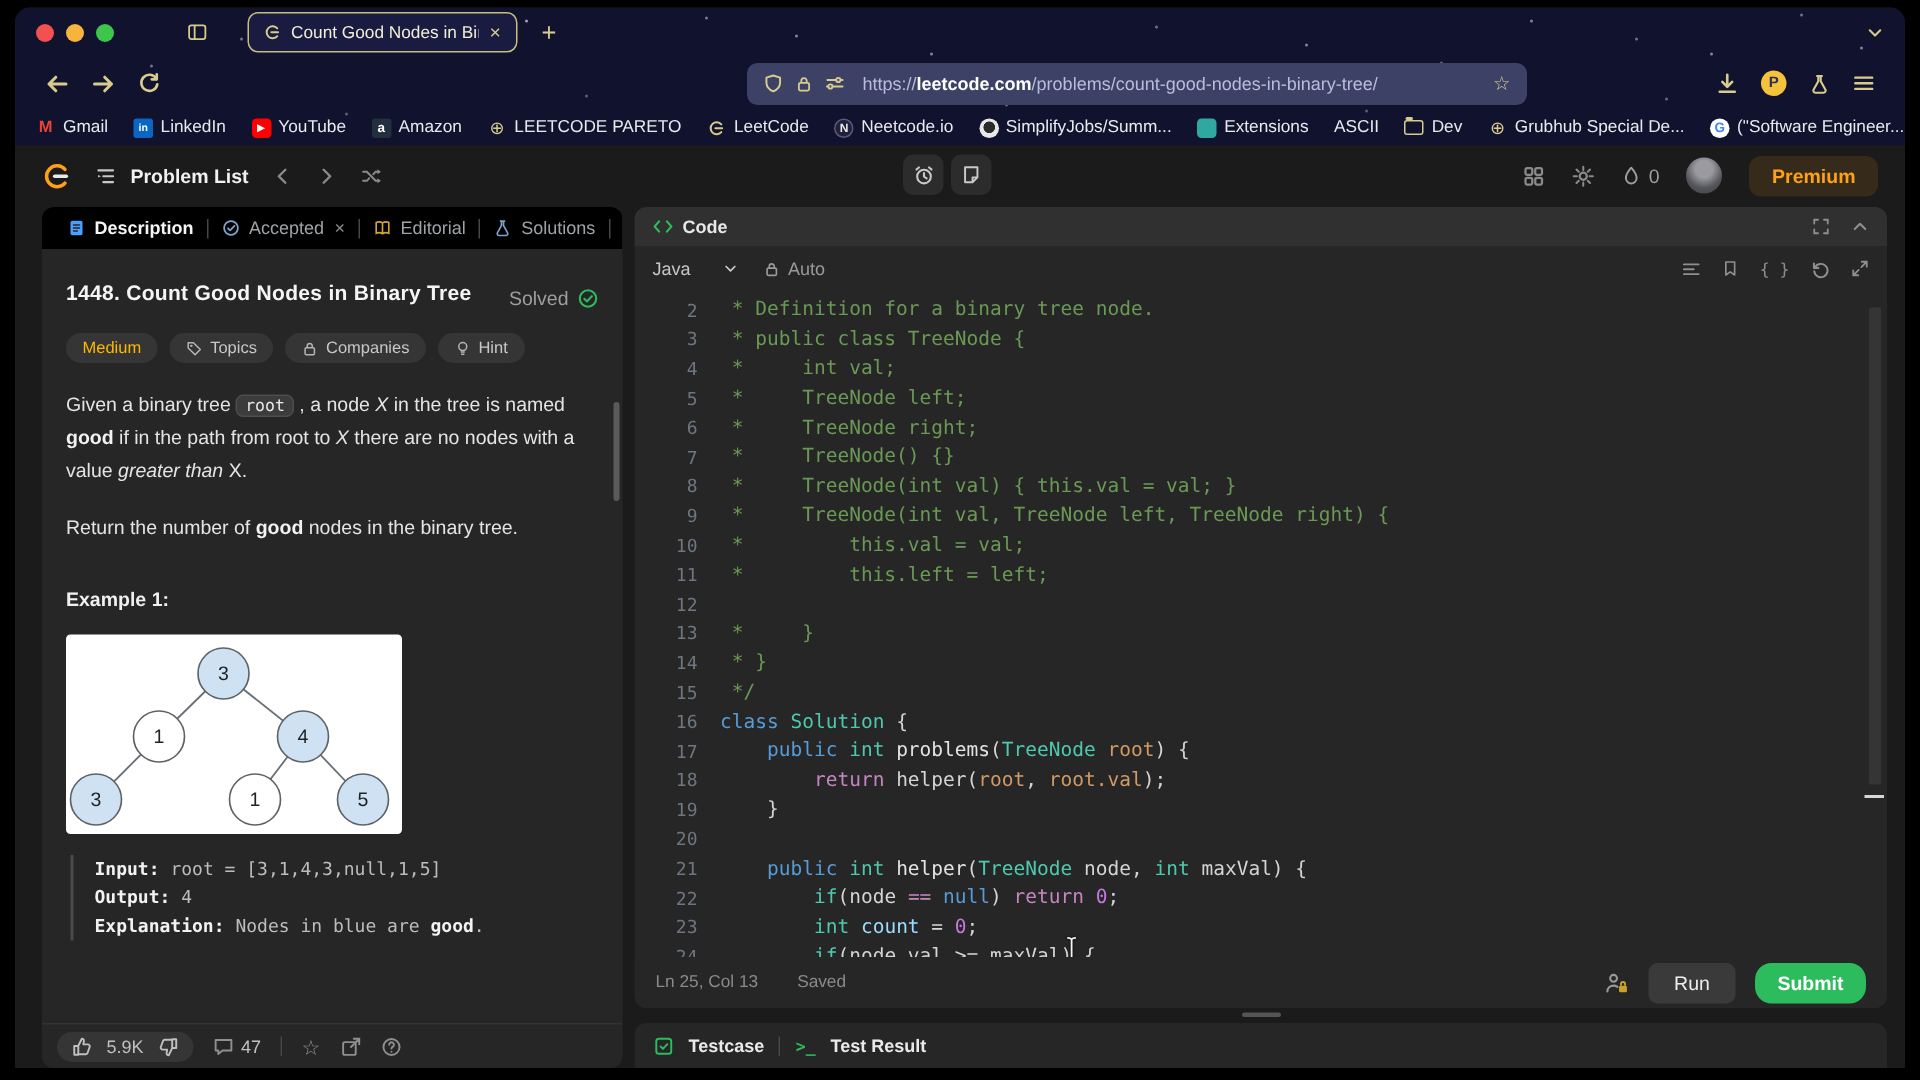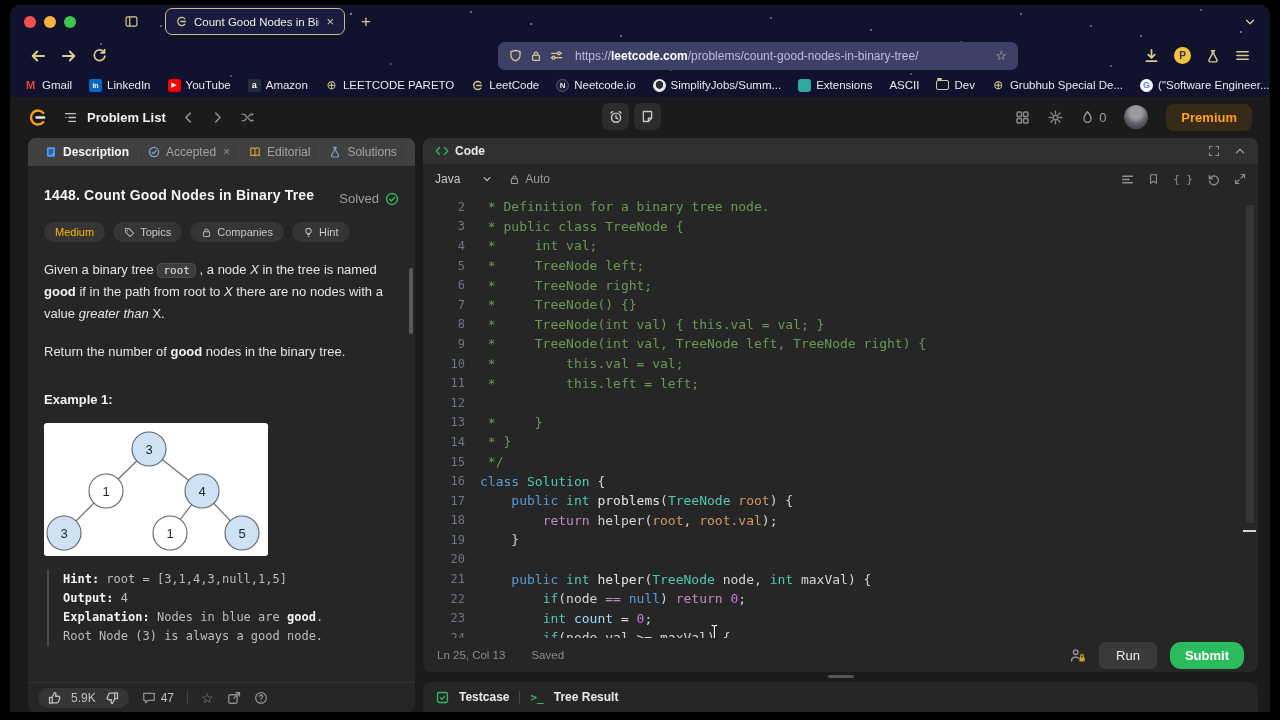--- a/index.html
+++ b/index.html
@@ -49,21 +49,21 @@
   .hdr-ic{color:#8a8a8a}
   .tool-group{position:absolute;left:592px;top:6px;display:flex;gap:5px}
   .tool-btn{width:27px;height:27px;background:rgba(255,255,255,.08);border-radius:7px;display:flex;align-items:center;justify-content:center;color:#c8c8c8}
   .hdr-right{margin-left:auto;display:flex;align-items:center;gap:18px}
   .streak{display:flex;align-items:center;gap:5px;color:#9e9e9e;font-size:13px}
   .avatar{width:24px;height:24px;border-radius:50%;background:radial-gradient(circle at 50% 32%,#9a9aa0 0 28%,#55555c 62%,#3c3c42 100%)}
   .premium{background:rgba(255,161,22,.12);color:var(--lc-orange);font-size:13px;font-weight:600;padding:6px 15px;border-radius:8px}
   .panels{position:absolute;left:18px;right:12px;top:41px;bottom:0;display:flex;gap:8px}
   
   .left-panel{width:387px;flex:none;background:#262626;border-radius:8px 8px 8px 8px;display:flex;flex-direction:column;overflow:hidden;position:relative}
-  .ptabs{height:28px;background:#404040;display:flex;align-items:center;padding:0 8px;font-size:12px;color:#9fa3a7;flex:none}
+  .ptabs{height:28px;background:#000000;display:flex;align-items:center;padding:0 8px;font-size:12px;color:#9fa3a7;flex:none}
   .ptab{display:flex;align-items:center;gap:6px;padding:0 9px}
   .ptab.active{color:#f5f5f5;font-weight:700}
   .ptab-x{color:#8a8a8a;margin-left:1px;font-size:12px}
   .tab-div{width:1px;height:13px;background:#474747;flex:none}
   .ic-doc{color:#4a9eff}.ic-check-circle{color:#7fa3c9}.ic-book{color:#d4a23c}.ic-flask{color:#7fa3c9}
   .pcontent{flex:1;overflow:hidden;padding:20px 16px 0;position:relative}
   .title-row{display:flex;align-items:flex-start;gap:10px}
   .ptitle{font-size:14px;font-weight:700;color:#f5f5f5;line-height:1.35;flex:1;letter-spacing:.2px}
   .solved{display:flex;align-items:center;gap:6px;color:#9e9e9e;font-size:13px;margin-top:5px;flex:none}
   .solved-ic{color:var(--lc-green)}
@@ -452,24 +452,23 @@
                   <text x="158" y="72.5" text-anchor="middle" font-size="13" font-family="Liberation Sans, sans-serif" fill="#1f2328">4</text>
                   <circle cx="20" cy="110" r="17" fill="#cfe2f3" stroke="#5f6368" stroke-width="1.1"></circle>
                   <text x="20" y="114.5" text-anchor="middle" font-size="13" font-family="Liberation Sans, sans-serif" fill="#1f2328">3</text>
                   <circle cx="126" cy="110" r="17" fill="#ffffff" stroke="#5f6368" stroke-width="1.1"></circle>
                   <text x="126" y="114.5" text-anchor="middle" font-size="13" font-family="Liberation Sans, sans-serif" fill="#1f2328">1</text>
                   <circle cx="198" cy="110" r="17" fill="#cfe2f3" stroke="#5f6368" stroke-width="1.1"></circle>
                   <text x="198" y="114.5" text-anchor="middle" font-size="13" font-family="Liberation Sans, sans-serif" fill="#1f2328">5</text>
                 </svg>
             </div>
             <div class="ex-block">
-                <div><span class="seg-b">Hint:</span><span> root = [3,1,4,3,null,1,5]</span></div>
+                <div><span class="seg-b">Input:</span><span> root = [3,1,4,3,null,1,5]</span></div>
                 <div><span class="seg-b">Output:</span><span> 4</span></div>
                 <div><span class="seg-b">Explanation:</span><span> Nodes in blue are </span><span class="seg-b">good</span><span>.</span></div>
-                <div><span>Root Node (3) is always a good node.</span></div>
               </div>
           </div>
           <div class="pfooter">
             <span class="like-pill">
               <svg class="ic" width="14" height="14" viewBox="0 0 12 12">
                   <path d="M3.6 5.4 5.6 1.3c.8 0 1.3.6 1.2 1.3l-.3 1.9H9c.8 0 1.4.8 1.1 1.5l-1.2 3.3c-.2.5-.6.8-1.1.8H3.6zM1.3 5.4h2.3v5H1.3z" fill="none" stroke="currentColor" stroke-width="1.1" stroke-linejoin="round"></path>
                 </svg>
               <span class="foot-num">5.9K</span>
               <svg class="ic" width="14" height="14" viewBox="0 0 12 12" style="transform:rotate(180deg)">
                   <path d="M3.6 5.4 5.6 1.3c.8 0 1.3.6 1.2 1.3l-.3 1.9H9c.8 0 1.4.8 1.1 1.5l-1.2 3.3c-.2.5-.6.8-1.1.8H3.6zM1.3 5.4h2.3v5H1.3z" fill="none" stroke="currentColor" stroke-width="1.1" stroke-linejoin="round"></path>
@@ -684,20 +683,20 @@
           <div class="console-card">
             <span class="code-ic">
               <svg class="ic" width="13" height="13" viewBox="0 0 12 12">
                   <rect x="1.4" y="1.4" width="9.2" height="9.2" rx="1.6" fill="none" stroke="currentColor" stroke-width="1.2"></rect>
                   <path d="M4 6.1l1.5 1.5 2.7-2.9" fill="none" stroke="currentColor" stroke-width="1.2" stroke-linecap="round" stroke-linejoin="round"></path>
                 </svg>
             </span>
             <span class="console-label">Testcase</span>
             <span class="vdiv"></span>
             <span class="term">&gt;_</span>
-            <span class="console-label">Tree Result</span>
+            <span class="console-label">Test Result</span>
           </div>
         </div>
       </div>
     </div>
 
   </div>
 </div>
 
 </body></html>

